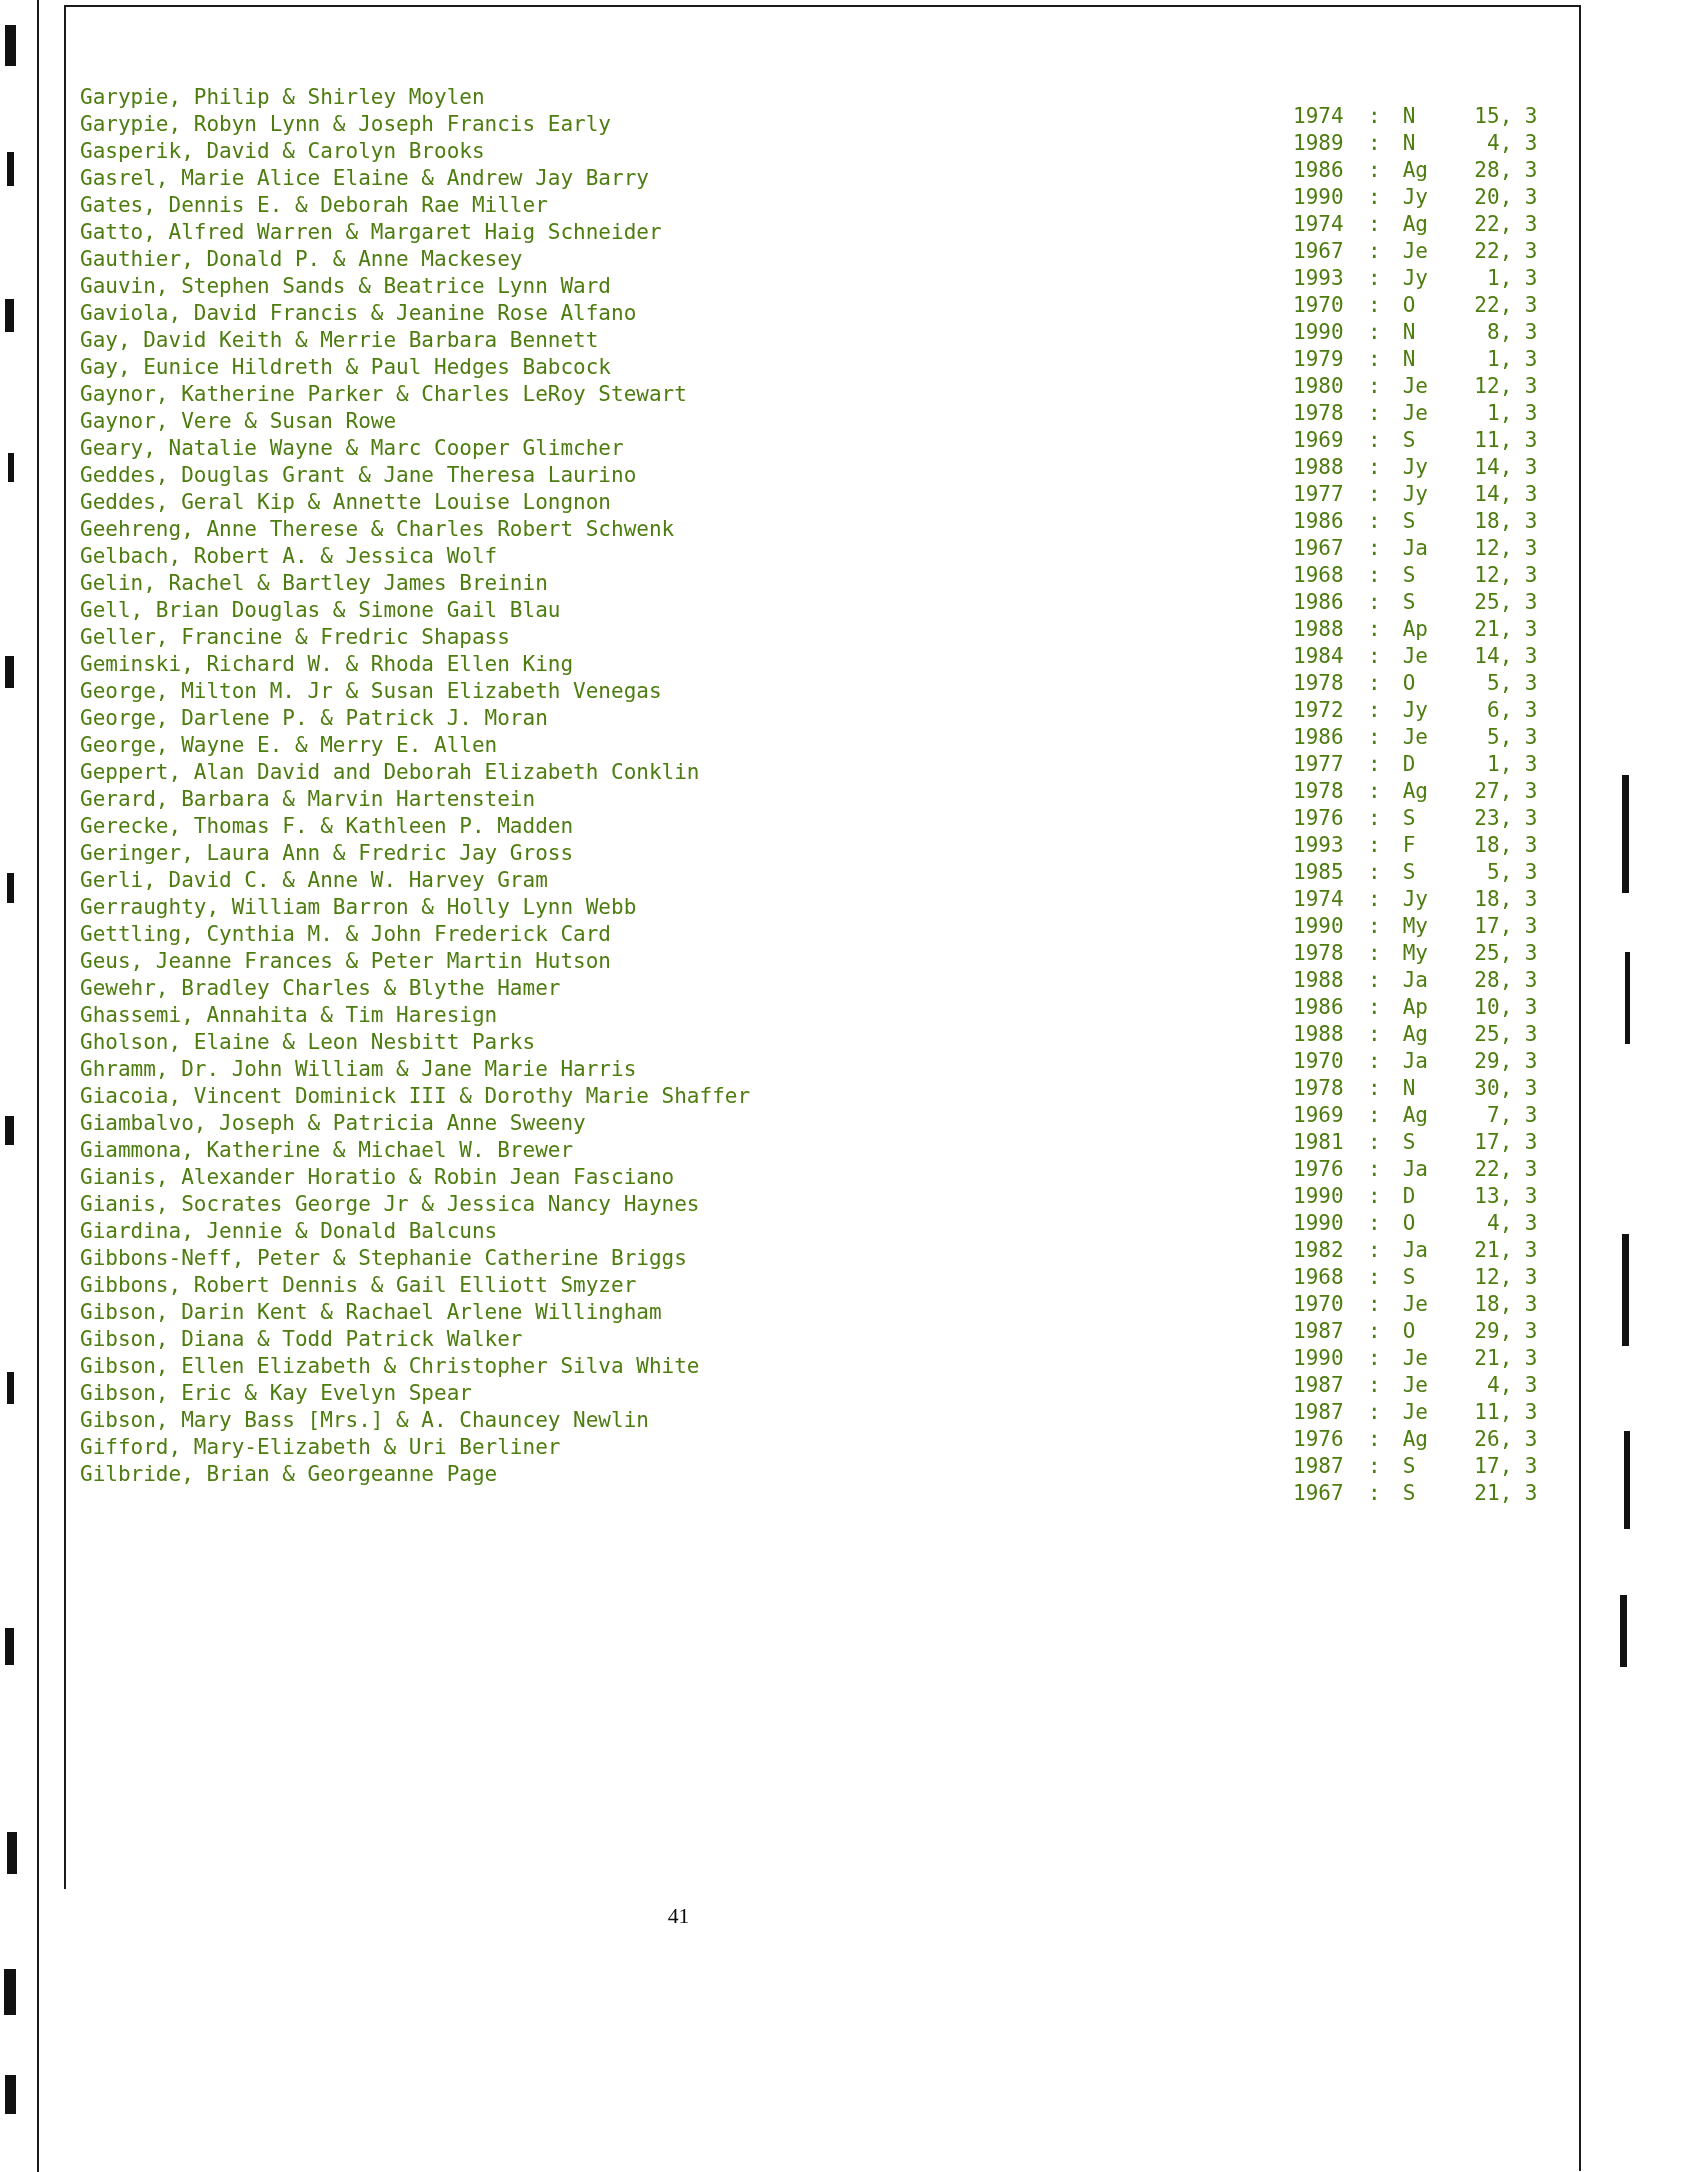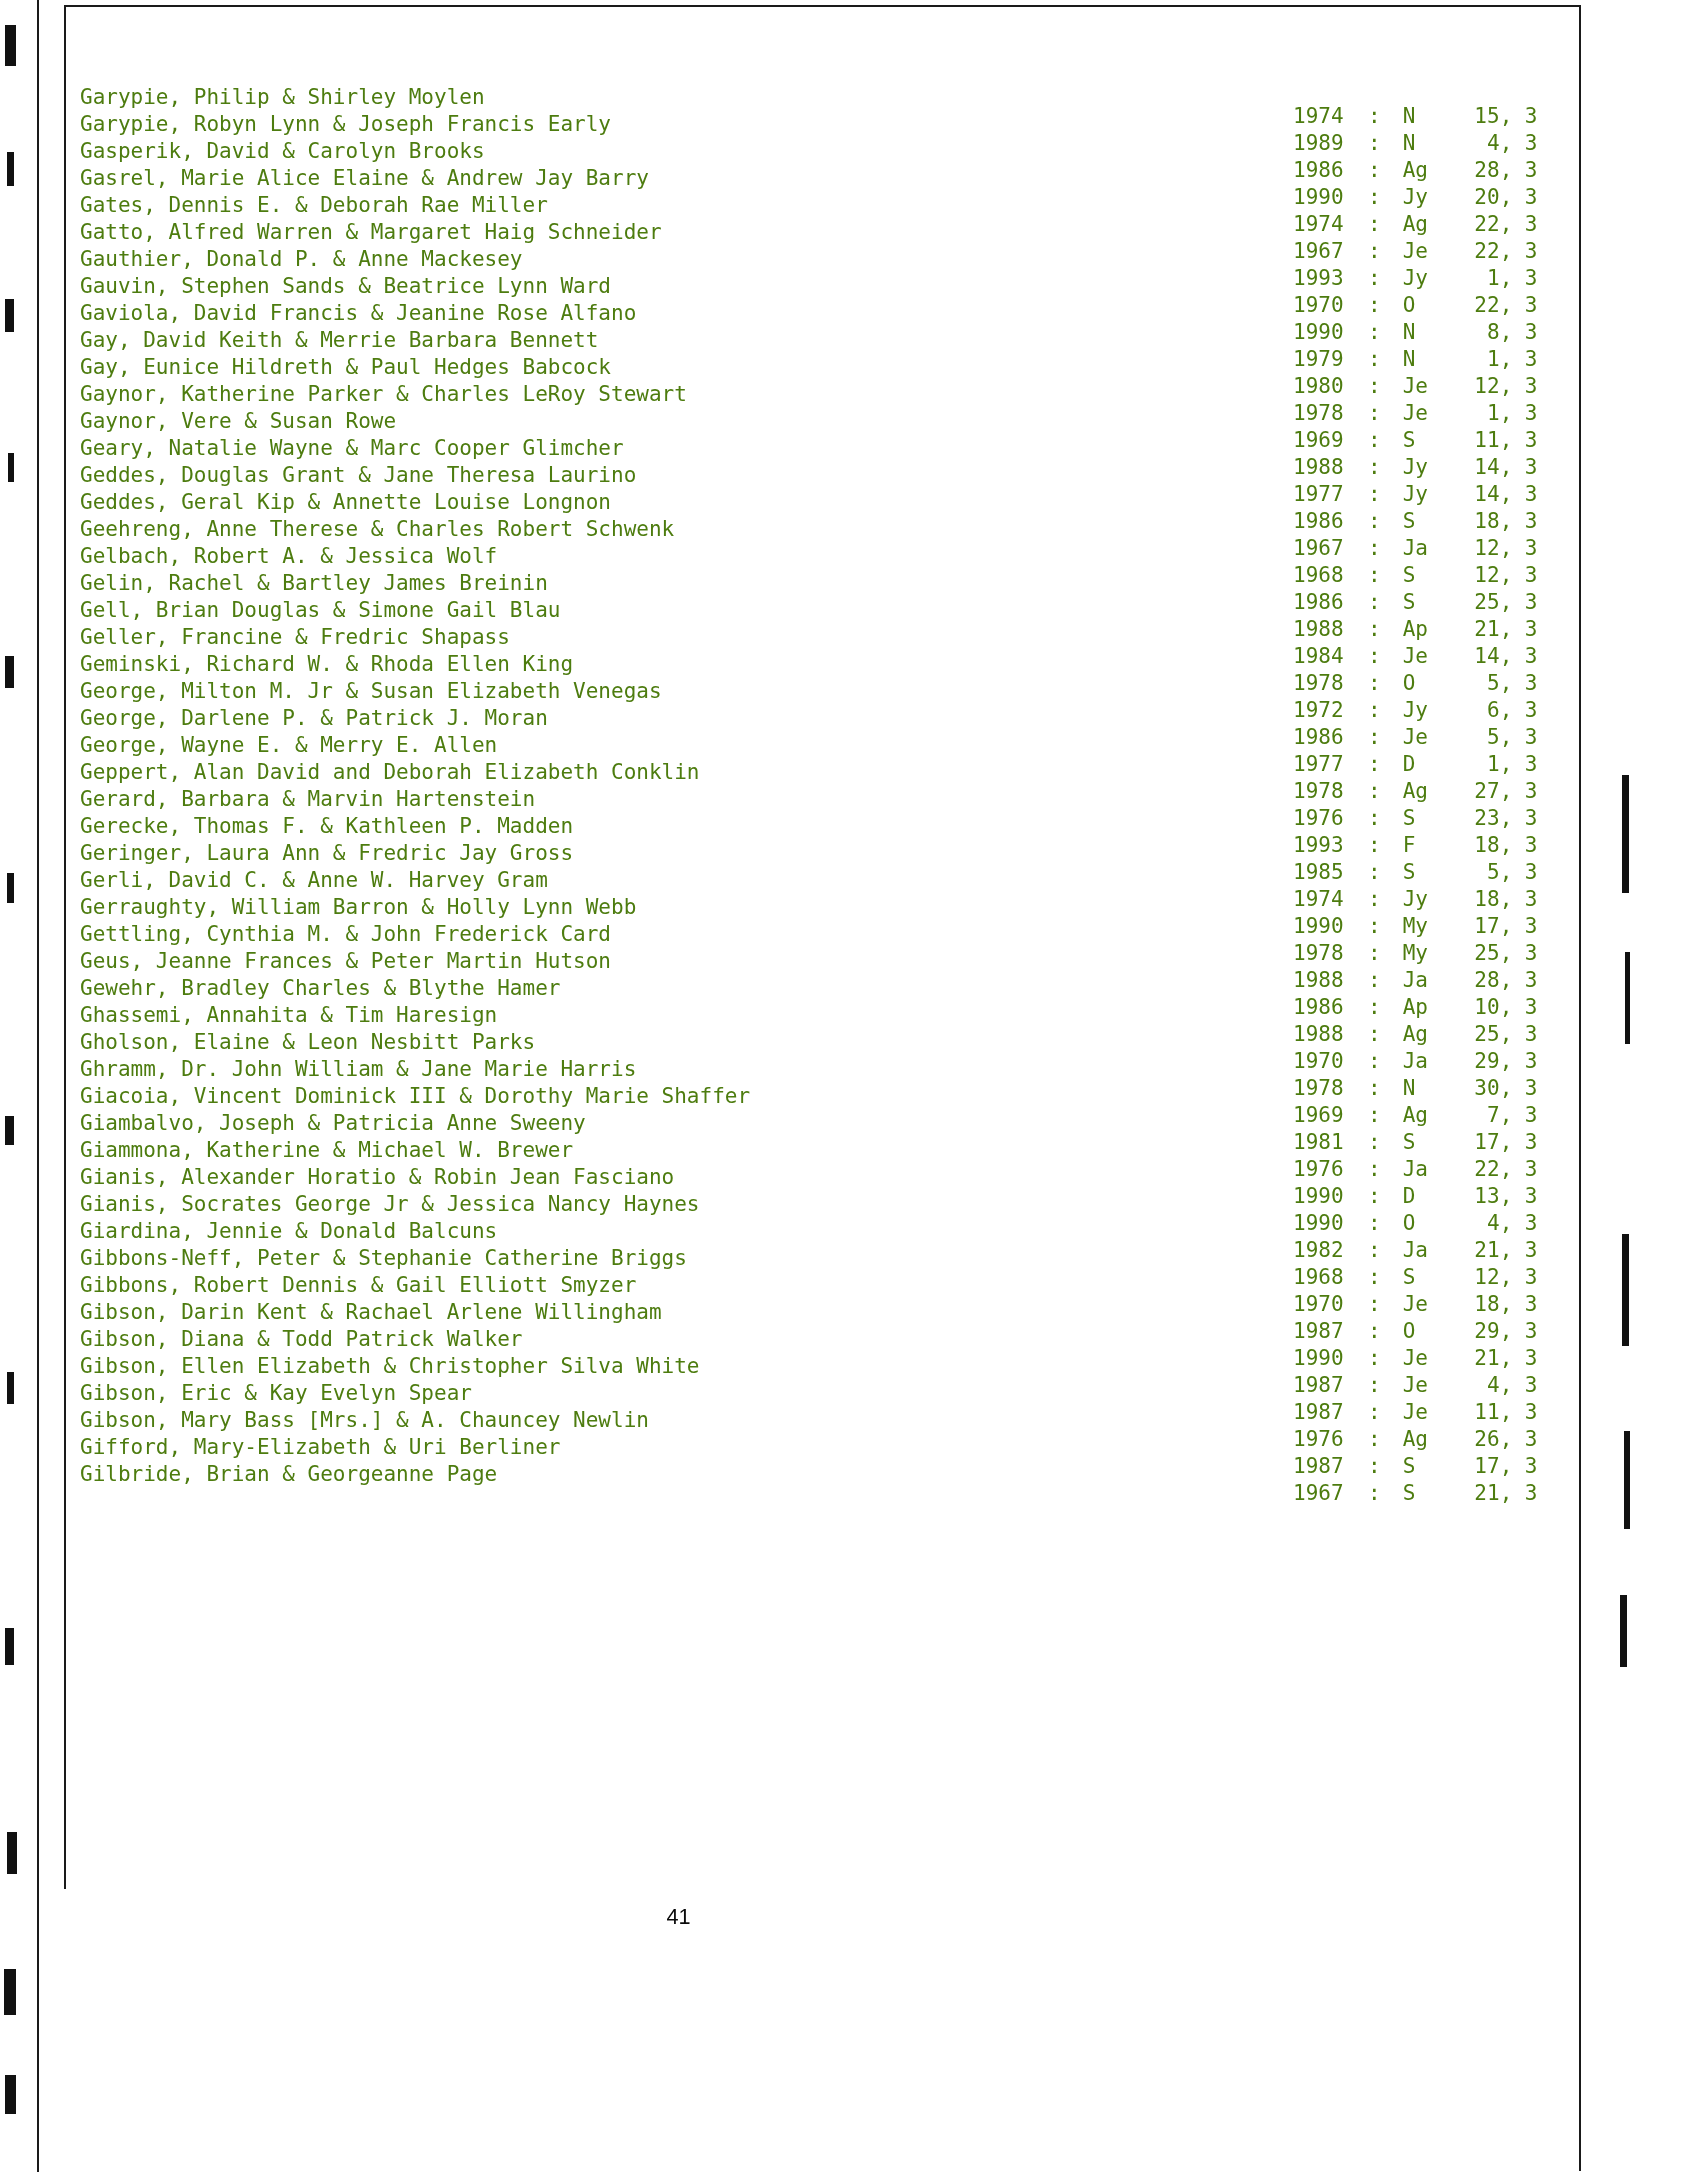--- a/index.html
+++ b/index.html
@@ -83,21 +83,21 @@
   .d-sec    { display: inline-block; width: 19.7px;  text-align: left; }
 
   .page-number {
     position: absolute;
     left: 0;
     top: 1904px;
     width: 1528px;
     text-align: center;
     font-size: 21.7px;
     color: #0a0a0a;
-    font-family: Liberation Sans, sans-serif;
+    font-family: Liberation Serif, serif;
   }
   .page-number span { margin-left: -171px; display: inline-block; }
 </style>
 </head>
 <body>
 
 <div id="page">
 
   <div class="scan-edge-left"></div>
   <div class="rule-v" style="left:37px; top:0; width:2px; height:2172px;"></div>

